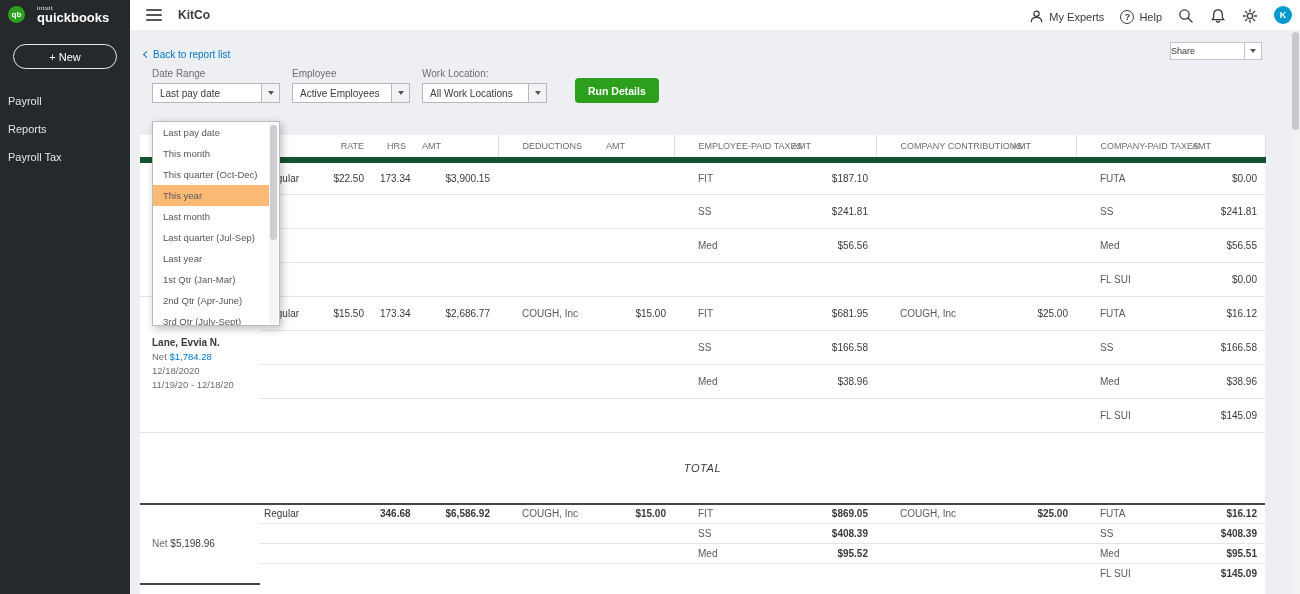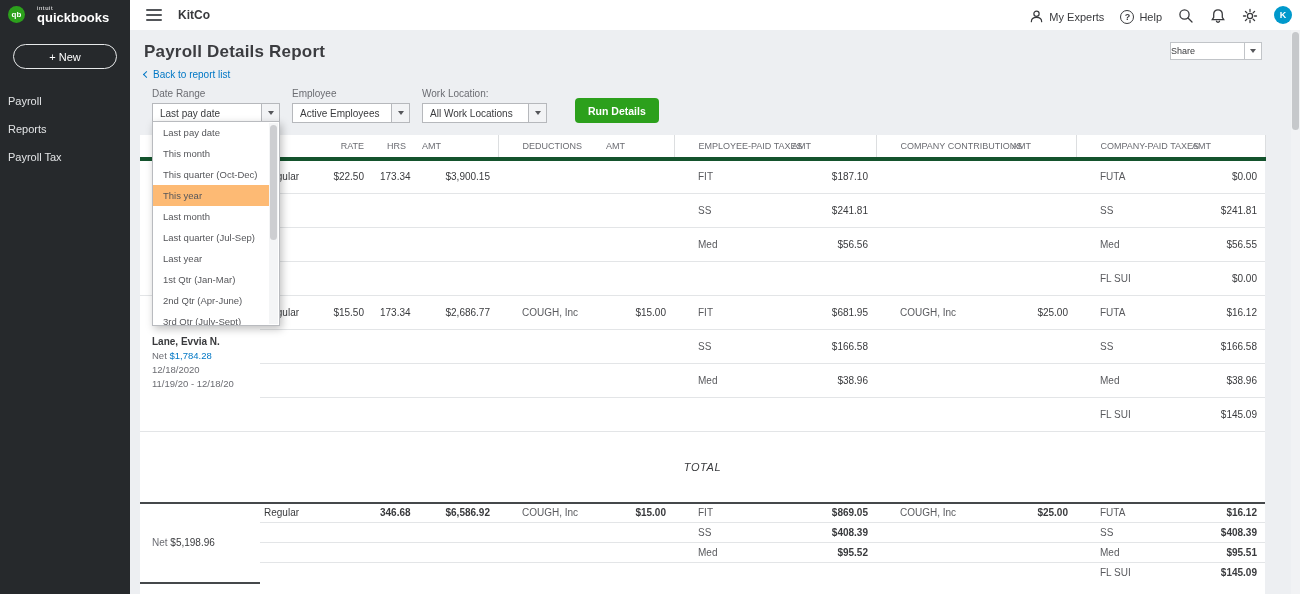--- a/index.html
+++ b/index.html
@@ -42,21 +42,21 @@
   .f-label { font-size:10px; color:#6b6c72; margin-bottom:4px; }
   .sel { display:flex; align-items:stretch; background:#fff; border:1px solid #b6b8bc; height:20px; cursor:pointer; }
   .sel-val { flex:1; display:flex; align-items:center; padding:0 7px; font-size:10px; color:#393a3d; white-space:nowrap; }
   .sel-btn { width:18px; border-left:1px solid #b6b8bc; background:#f2f3f5; display:flex; align-items:center; justify-content:center; }
   .w-date { width:128px; } .w-emp { width:118px; } .w-loc { width:125px; }
   .run-btn { margin-left:16px; height:25px; padding:0 13px; background:#2ca01c; border:none; border-radius:4px; color:#fff; font-size:10.5px; font-weight:700; cursor:pointer; }
 
   
   .panel { position:absolute; left:10px; top:105px; width:1125px; bottom:0; background:#fff; }
   table.rpt { width:1125px; table-layout:fixed; border-collapse:collapse; }
-  .rpt th { font-size:9px; font-weight:400; color:#6b6c72; text-align:left; padding:6px 8px; border-bottom:4px solid #14532d; white-space:nowrap; }
+  .rpt th { font-size:9px; font-weight:400; color:#6b6c72; text-align:left; padding:6px 8px; border-bottom:6px solid #14532d; white-space:nowrap; }
   .rpt th.r { text-align:right; }
   .rpt th.sep { border-right:1px solid #dcdee0; }
   .rpt td { font-size:10px; color:#393a3d; height:34px; padding:0 8px; border-bottom:1px solid #e3e5e7; white-space:nowrap; overflow:hidden; }
   .rpt td.num { text-align:right; }
   .rpt td.nm { color:#595a5e; padding-left:24px; }
   .rpt th.nmh { padding-left:24px; }
   .rpt td.type { padding-left:4px; }
   .rpt td.emp { vertical-align:middle; padding-left:12px; font-size:9.5px; color:#6b6c72; line-height:14px; }
   .emp-name { color:#393a3d; font-weight:700; font-size:10px; }
   .net-blue { color:#0077c5; }
@@ -141,21 +141,20 @@
           <circle cx="8" cy="8" r="2.6"></circle>
           <path d="M8 1.5v2M8 12.5v2M1.5 8h2M12.5 8h2M3.4 3.4l1.4 1.4M11.2 11.2l1.4 1.4M12.6 3.4l-1.4 1.4M4.8 11.2l-1.4 1.4"></path>
         </svg>
     </span>
     <span class="avatar">K</span>
   </div>
 </div>
 
 <div class="main">
   <div class="page-header">
-    <div class="page-title">Payroll Details Report</div>
     <div class="back-link">
       <span class="chev-left"></span>
       <span>Back to report list</span>
     </div>
     <div class="share">
       <span class="share-label">Share</span>
       <span class="share-caret">
           <span class="caret"></span>
         </span>
     </div>

